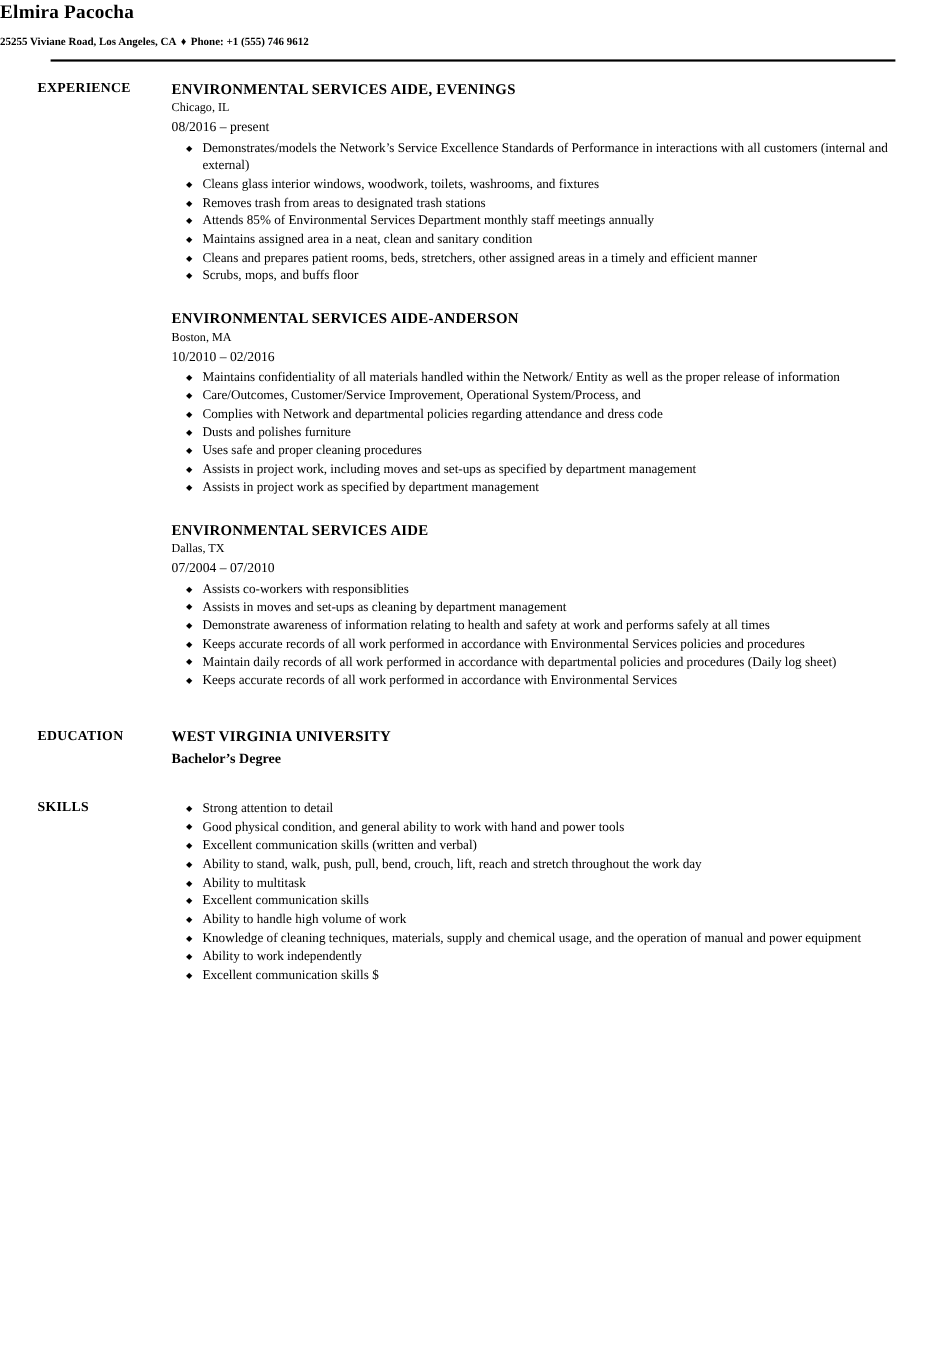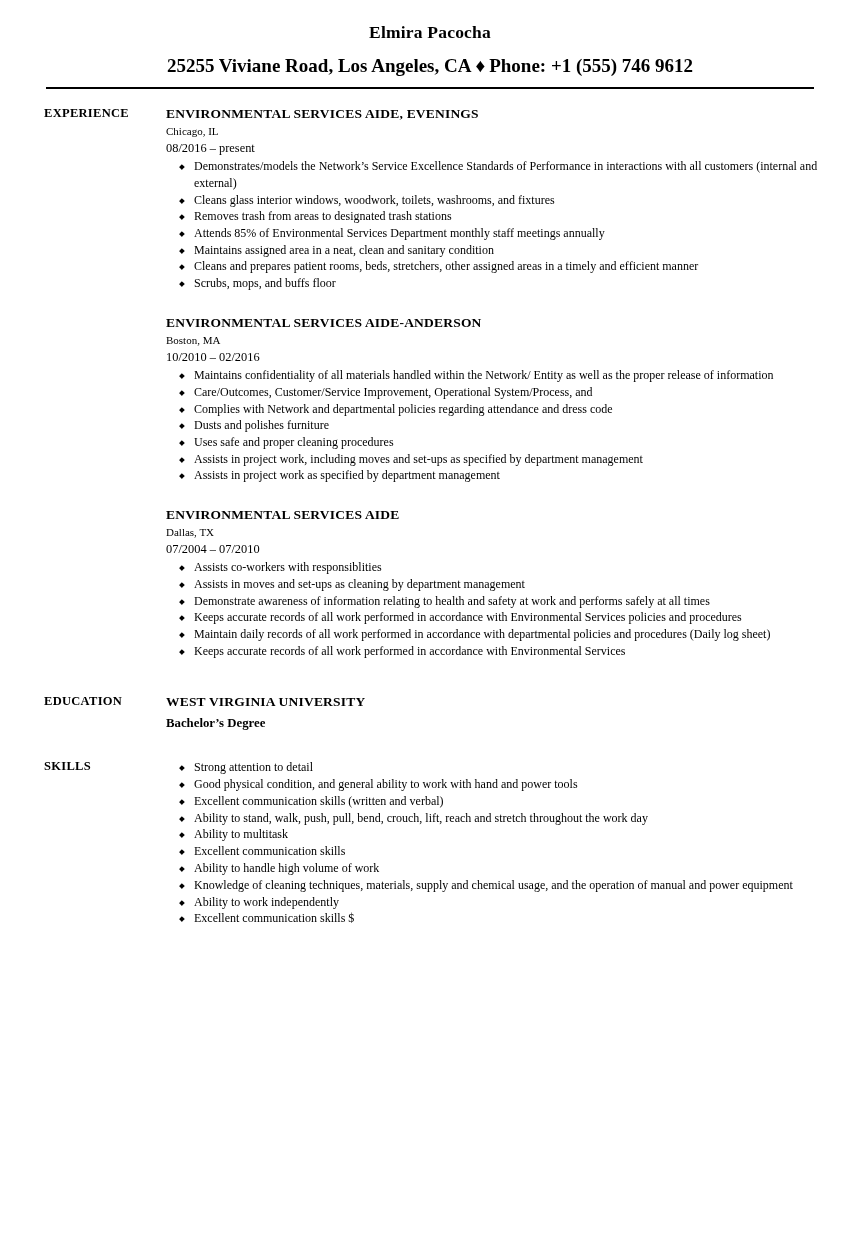--- a/index.html
+++ b/index.html
@@ -18,51 +18,49 @@
     position: relative;
     width: 860px;
     height: 1240px;
     box-sizing: border-box;
     padding: 0;
     overflow: hidden;
   }
 
   
   .header {
-    text-align: center;
-    padding-top: 22px;
   }
   .full-name {
     font-size: 17.5px;
     font-weight: bold;
     letter-spacing: 0.2px;
     line-height: 1.2;
   }
   .contact-line {
-    font-size: 19px;
+    font-size: 10px;
     font-weight: bold;
     margin-top: 12px;
     line-height: 1.2;
   }
   .contact-sep {
     display: inline-block;
     padding: 0 4px;
   }
   .header-rule {
     margin: 9px auto 0 auto;
     width: 768px;
     border-top: 2.2px solid #000;
     height: 0;
   }
 
   
   .section {
     display: flex;
     align-items: flex-start;
-    padding-left: 44px;
+    padding-left: 34px;
     padding-right: 30px;
   }
   .section-label {
     width: 122px;
     flex: 0 0 122px;
     font-size: 12.5px;
     font-weight: bold;
     letter-spacing: 0.3px;
     line-height: 1.25;
     padding-top: 1px;

